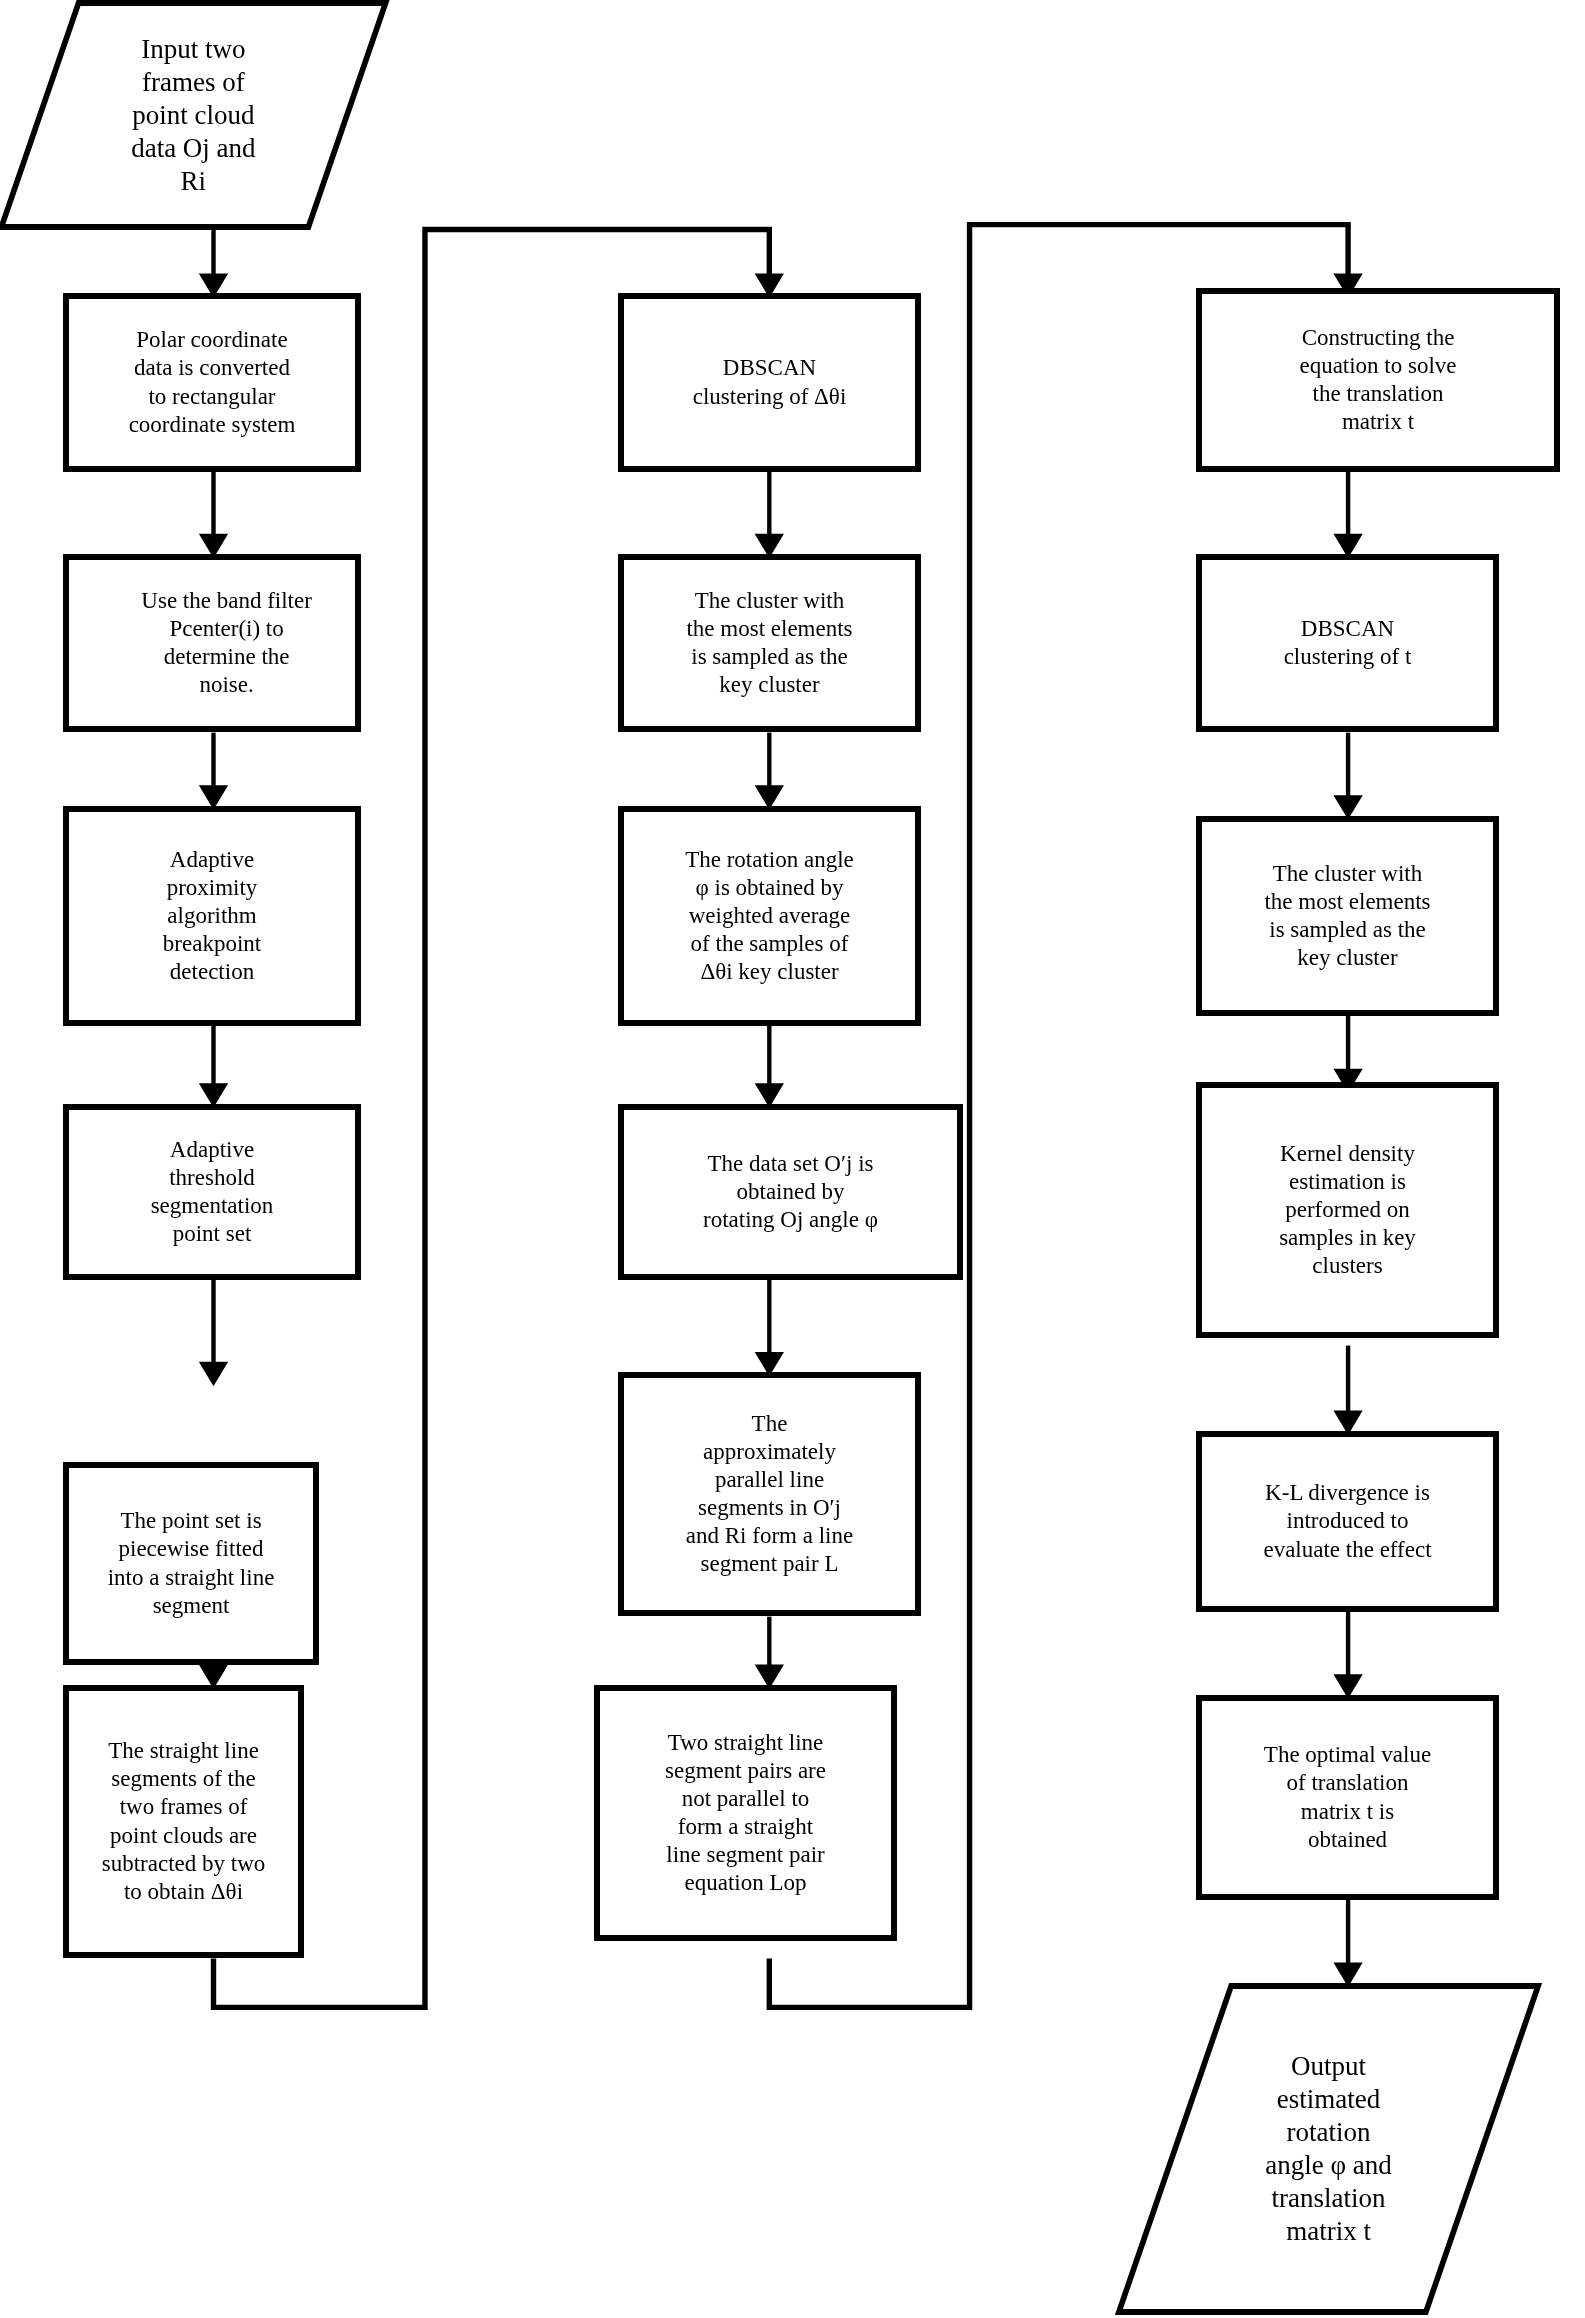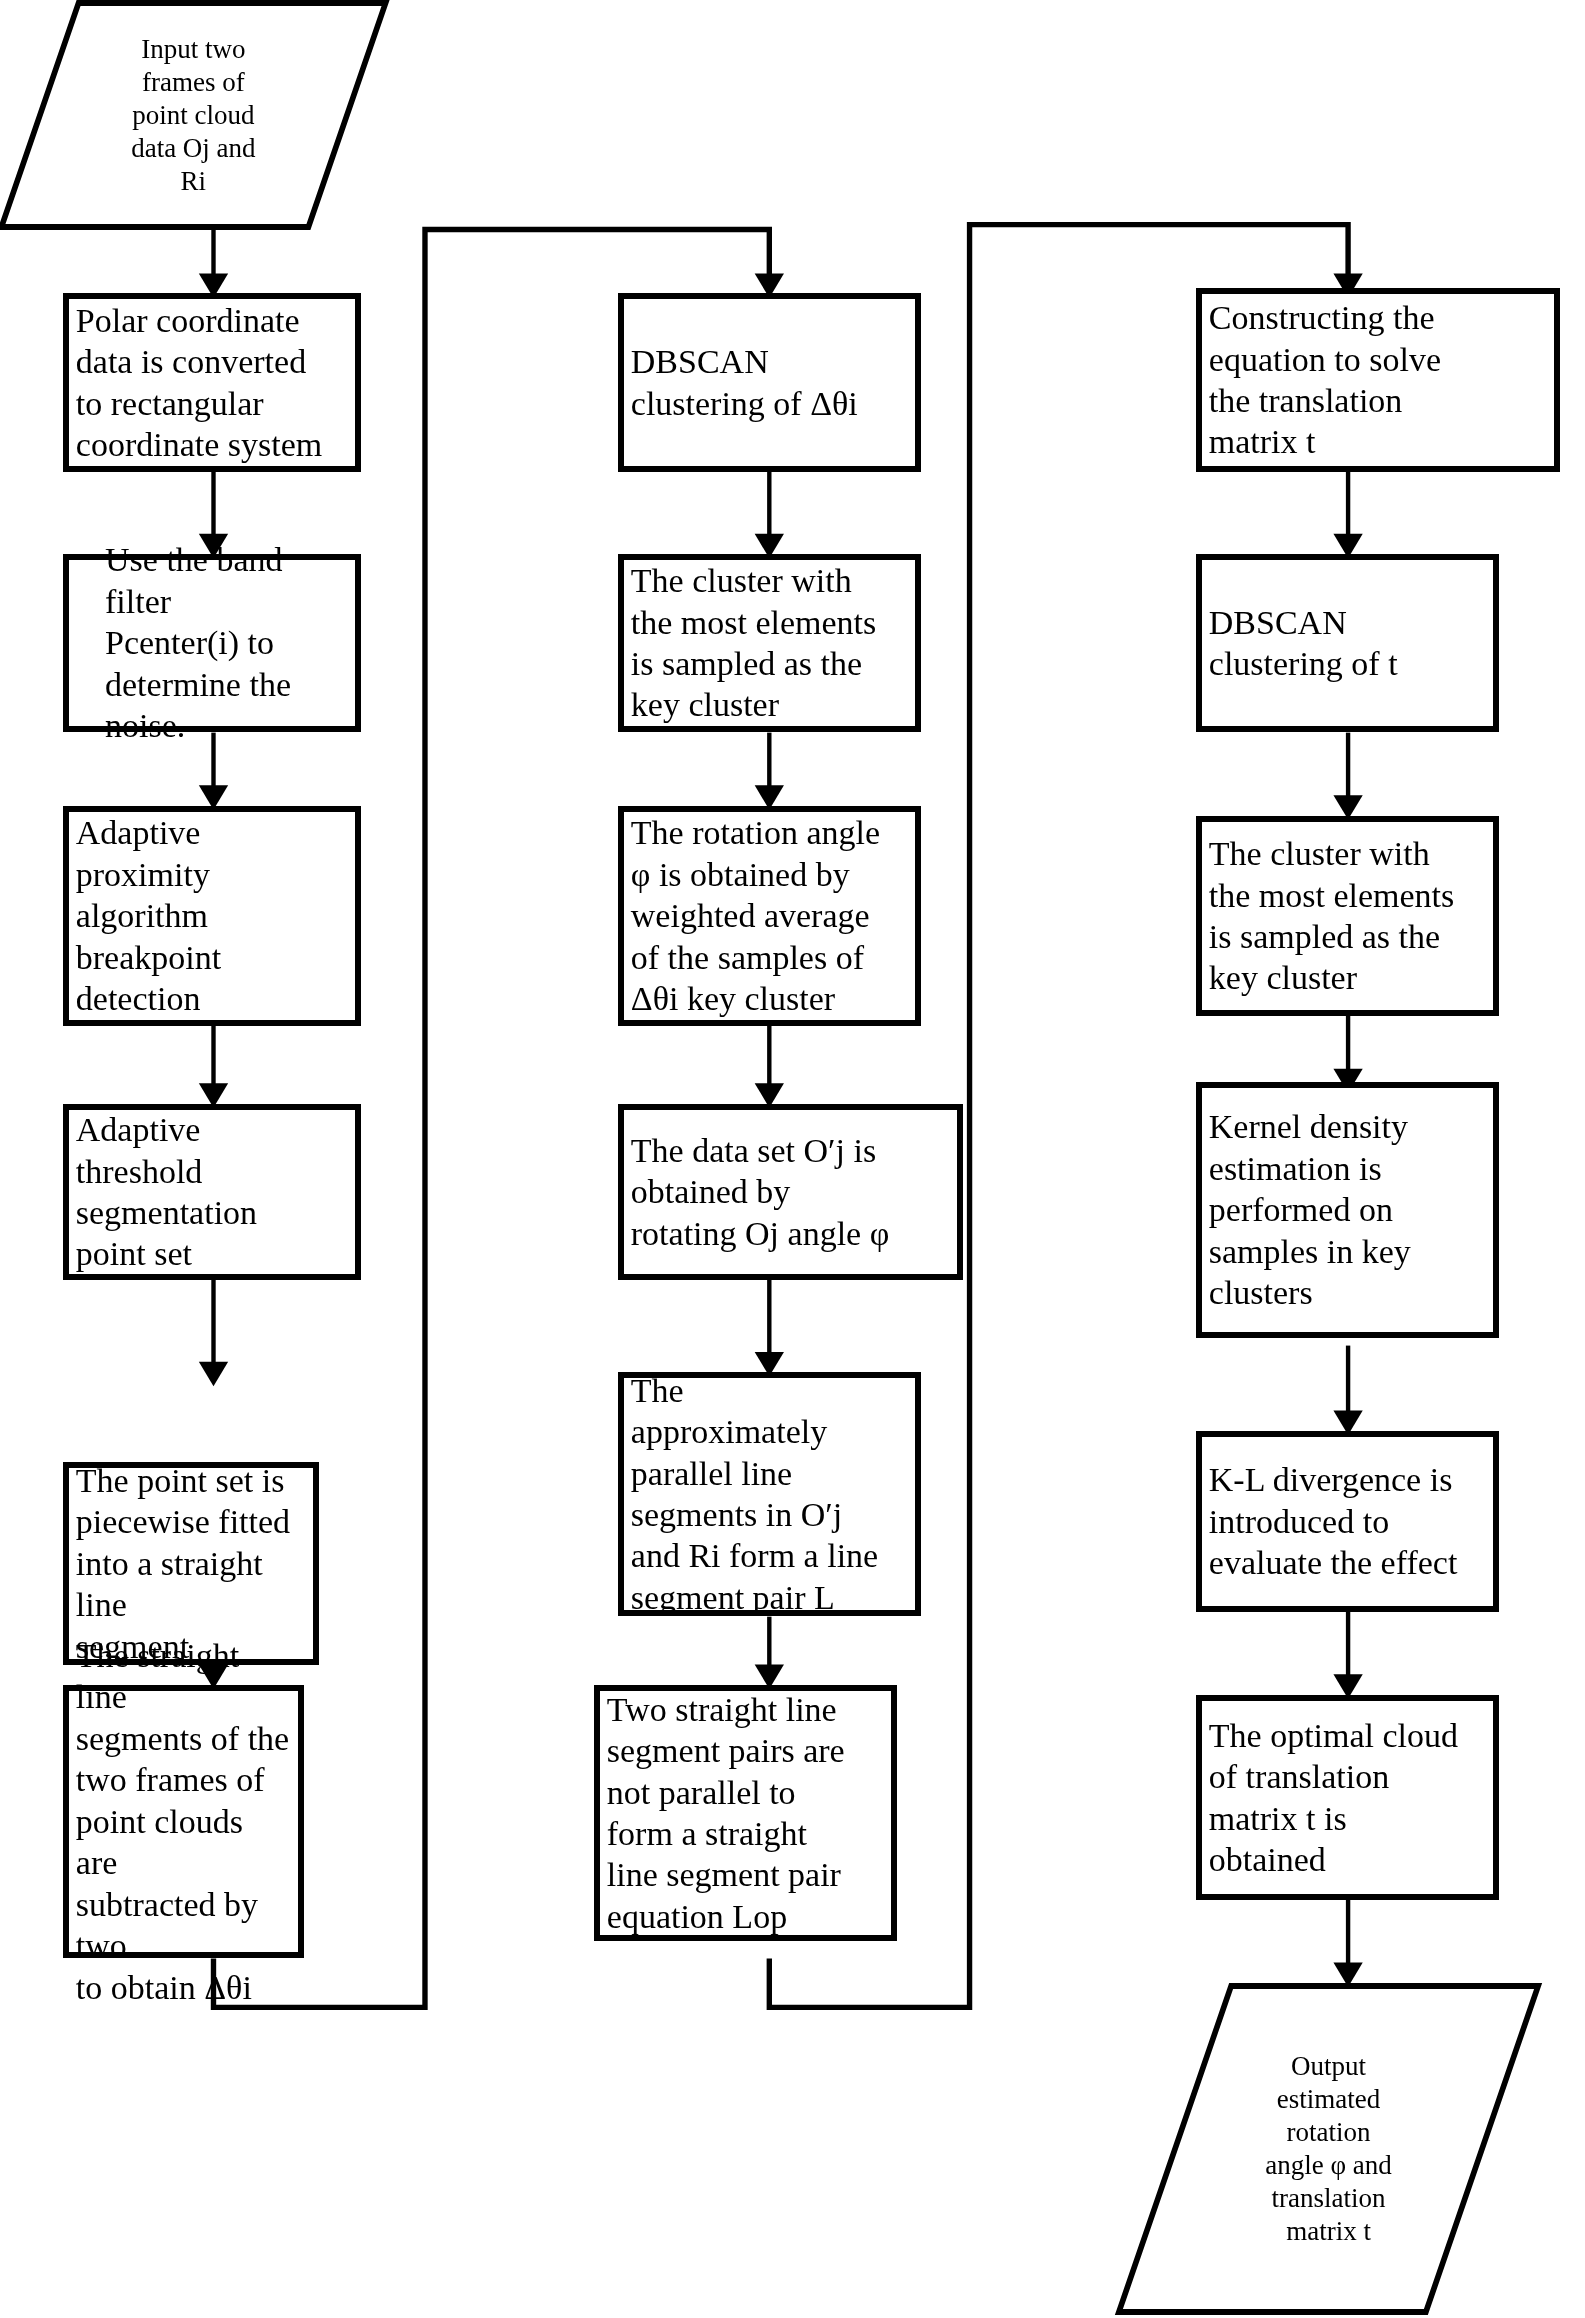--- a/index.html
+++ b/index.html
@@ -24,22 +24,23 @@
   }
 
   .node {
     position: absolute;
     box-sizing: border-box;
     background: #ffffff;
     border: 6.8px solid #000000;
     display: flex;
     align-items: center;
     justify-content: center;
+    text-align: center;
     line-height: 1.22;
-    font-size: 34px;
+    font-size: 23px;
     padding: 4.9px 6.8px;
   }
 
   .node .txt {
     display: block;
     width: 100%;
     white-space: pre-line;
   }
 
   
@@ -304,21 +305,21 @@
 clusters</span>
 </div>
 
 <div class="node" style="left:1196px; top:1431px; width:303px; height:181px;">
   <span class="txt">K-L divergence is
 introduced to
 evaluate the effect</span>
 </div>
 
 <div class="node" style="left:1196px; top:1695px; width:303px; height:205px;">
-  <span class="txt">The optimal cloud
+  <span class="txt">The optimal value
 of translation
 matrix t is
 obtained</span>
 </div>
 
 <div class="para" style="left:1172px; top:1983px; width:313px; height:332px;">
   <span class="txt">Output
 estimated
 rotation
 angle φ and

